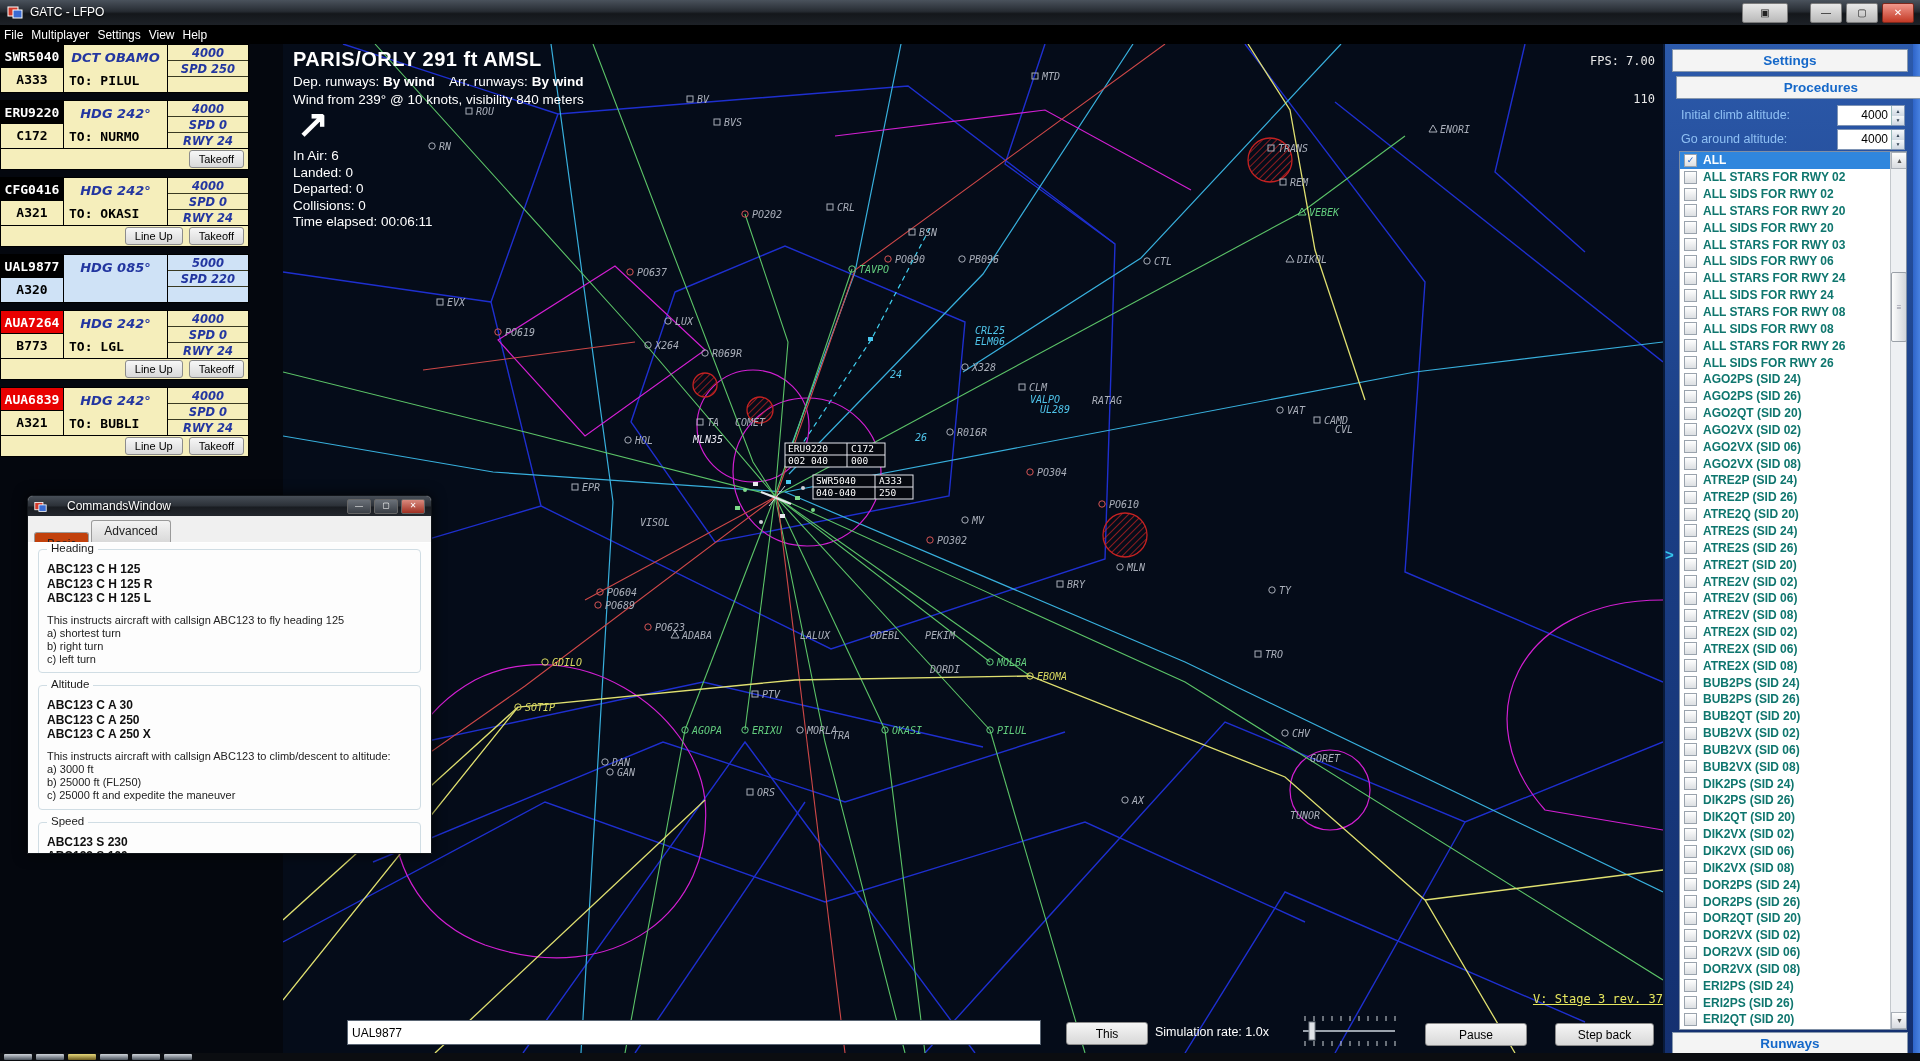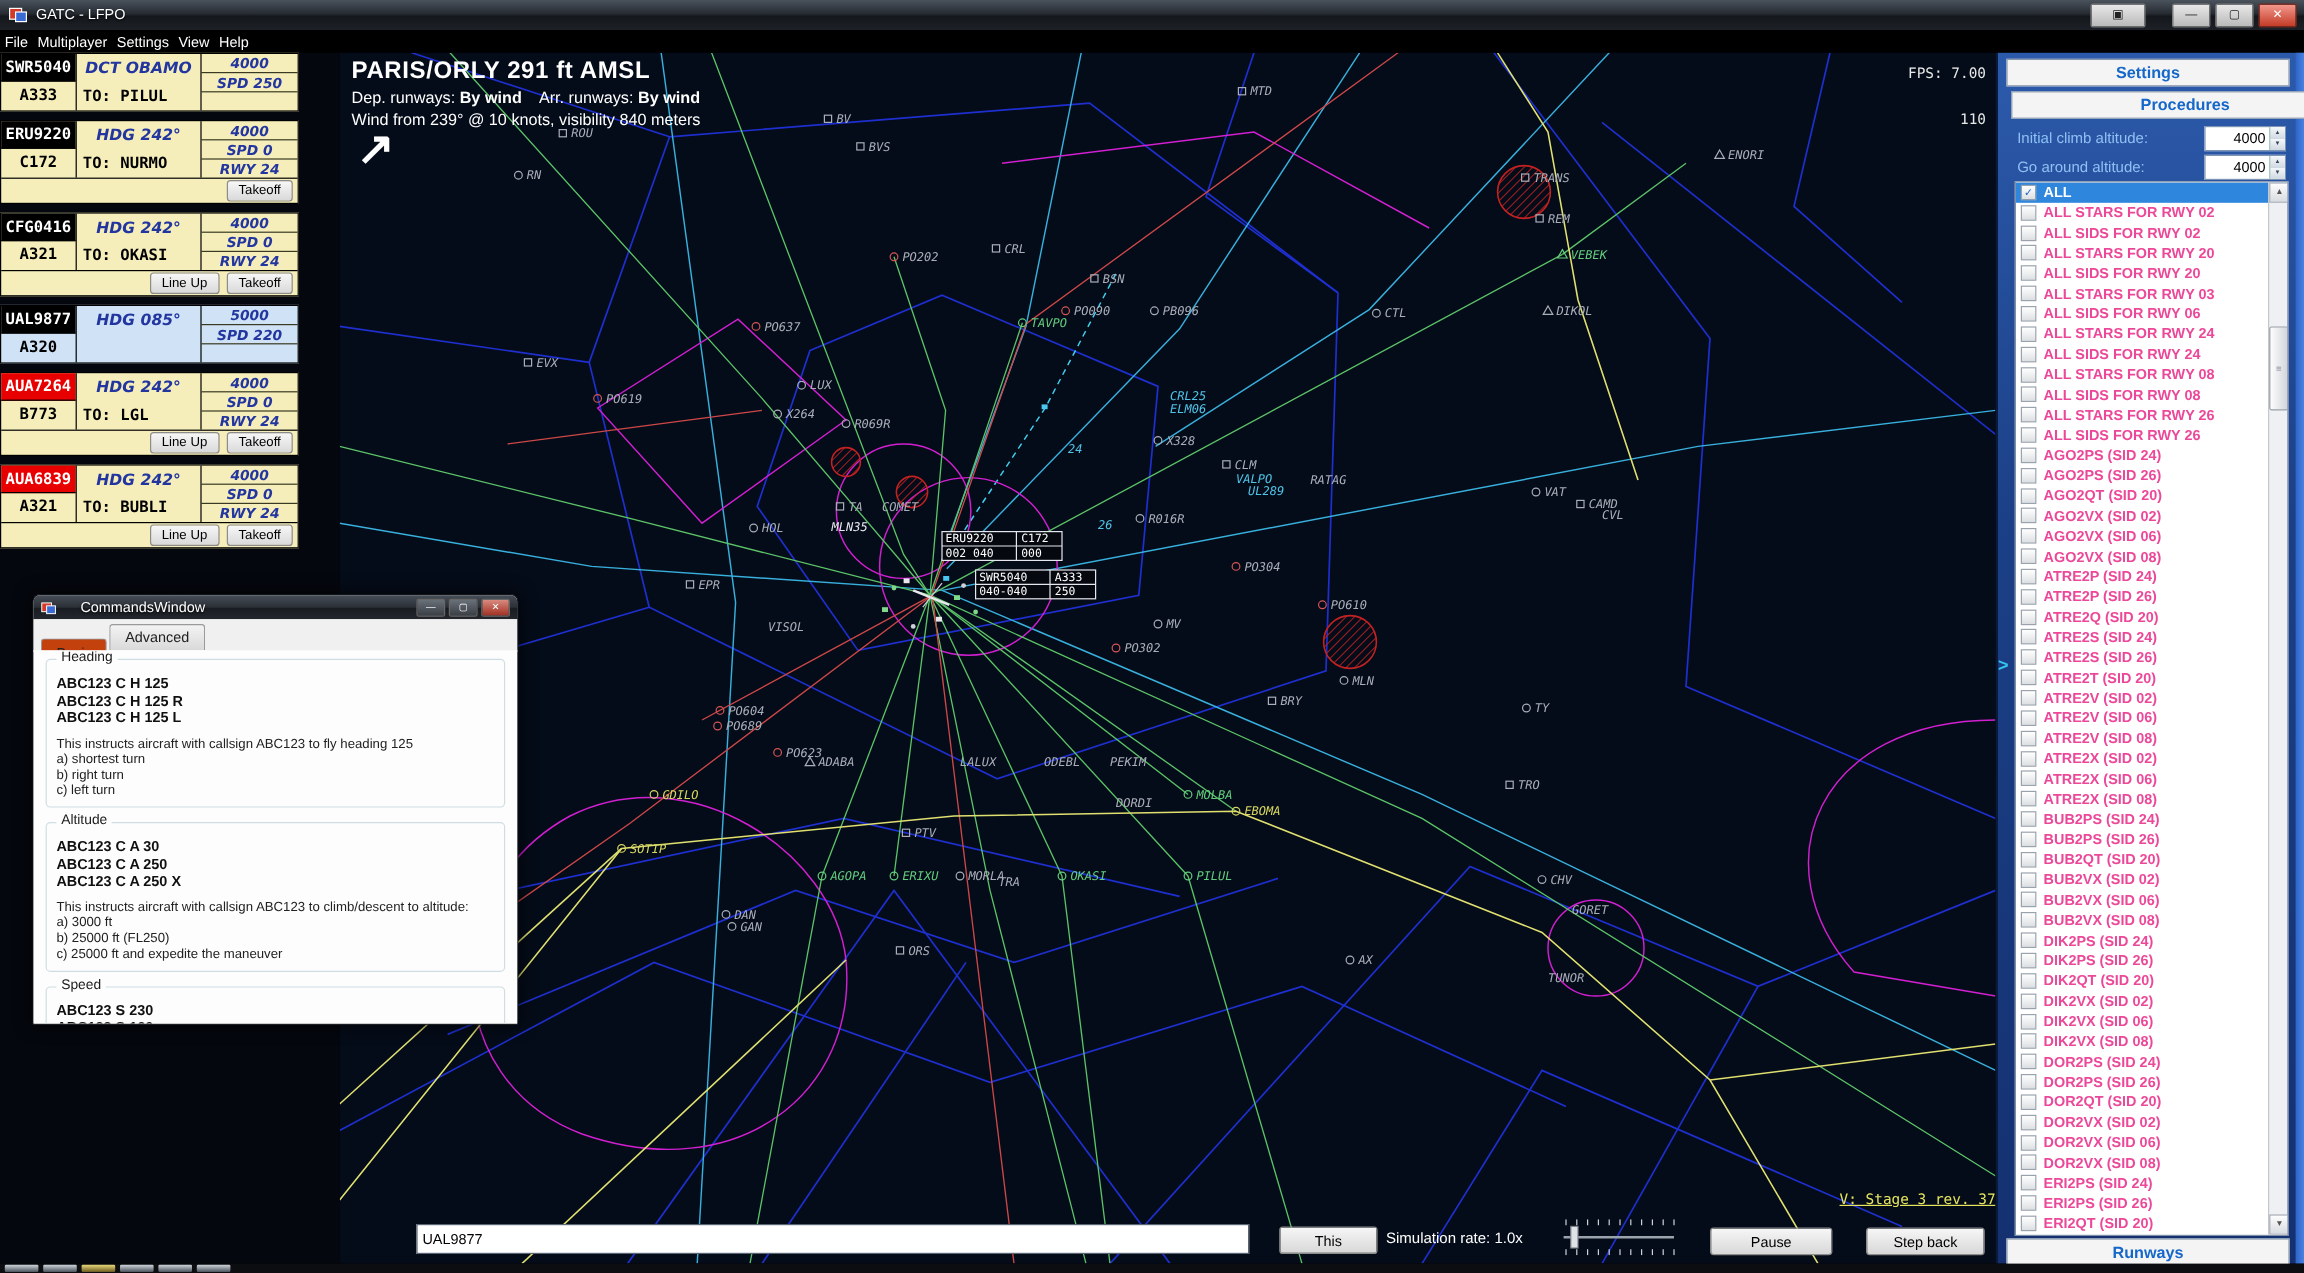--- a/index.html
+++ b/index.html
@@ -110,21 +110,21 @@
   .spin .v{position:absolute;right:16px;top:2px;font-size:12px;color:#000;}
   .spin .btns{position:absolute;right:0;top:0;width:13px;height:100%;display:flex;flex-direction:column;}
   .spin .sb{flex:1;border-left:1px solid #9bb;background:linear-gradient(180deg,#f4f7fa,#cfd8e2);
     font-size:5px;color:#345;display:flex;align-items:center;justify-content:center;}
   #proc-list{position:absolute;left:14px;top:107px;width:226px;height:877px;background:#fff;
     border:1px solid #7f8fa5;overflow:hidden;}
   .pl-item{height:16.85px;display:flex;align-items:center;padding-left:4px;gap:6px;}
   .pl-item .cb{width:11px;height:11px;border:1px solid #9aa3ad;
     background:linear-gradient(180deg,#fff,#dcdfe2);flex:0 0 auto;
     font-size:9px;line-height:10px;color:#1d62c8;text-align:center;}
-  .pl-item .lbl{font-size:12px;color:#ec4899;font-weight:bold;white-space:nowrap;}
+  .pl-item .lbl{font-size:12px;color:#0f766e;font-weight:bold;white-space:nowrap;}
   .pl-item.sel{background:#2f86dd;}
   .pl-item.sel .lbl{color:#fff;}
   .pl-scroll{position:absolute;right:0;top:0;width:15px;height:100%;background:#eef0f3;
     border-left:1px solid #c4c8cd;}
   .sc-btn{position:absolute;left:0;width:15px;height:15px;background:linear-gradient(180deg,#fdfdfd,#d8dbe0);
     border:1px solid #aab0b8;font-size:7px;color:#555;display:flex;align-items:center;justify-content:center;}
   .sc-thumb{position:absolute;left:0;top:120px;width:14px;height:68px;
     background:linear-gradient(90deg,#fdfdfd,#d2d6db);border:1px solid #9aa0a8;border-radius:2px;
     display:flex;align-items:center;justify-content:center;color:#889;font-size:8px;letter-spacing:0;}
   .collapse-arrow{position:absolute;left:0px;top:502px;color:#35c8ee;font-size:15px;font-weight:bold;}
@@ -702,20 +702,27 @@
       <div class="m-title">PARIS/ORLY    291 ft AMSL</div>
       <div class="m-line">
         <span>Dep. runways:</span>
         <b>By wind</b>&nbsp;&nbsp;&nbsp;
         <span>Arr. runways:</span>
         <b>By wind</b>
       </div>
       <div class="m-line">Wind from 239° @ 10 knots, visibility 840 meters</div>
     </div>
     <div class="wind-arrow">↗</div>
+    <div id="stats">
+        <div>In Air: 6</div>
+        <div>Landed: 0</div>
+        <div>Departed: 0</div>
+        <div>Collisions: 0</div>
+        <div>Time elapsed: 00:06:11</div>
+      </div>
     <div class="fpsbox">
       <div>FPS: 7.00</div>
       <div class="fps2">110</div>
     </div>
     <div class="version">V: Stage 3 rev. 37</div>
 
     <input class="cmd-input" value="UAL9877" style="">
     <div class="bb-btn" style="left:783px;top:978px;width:80px;">This</div>
     <div class="simrate">Simulation rate: 1.0x</div>
     <svg class="slider" viewBox="0 0 96 30">

